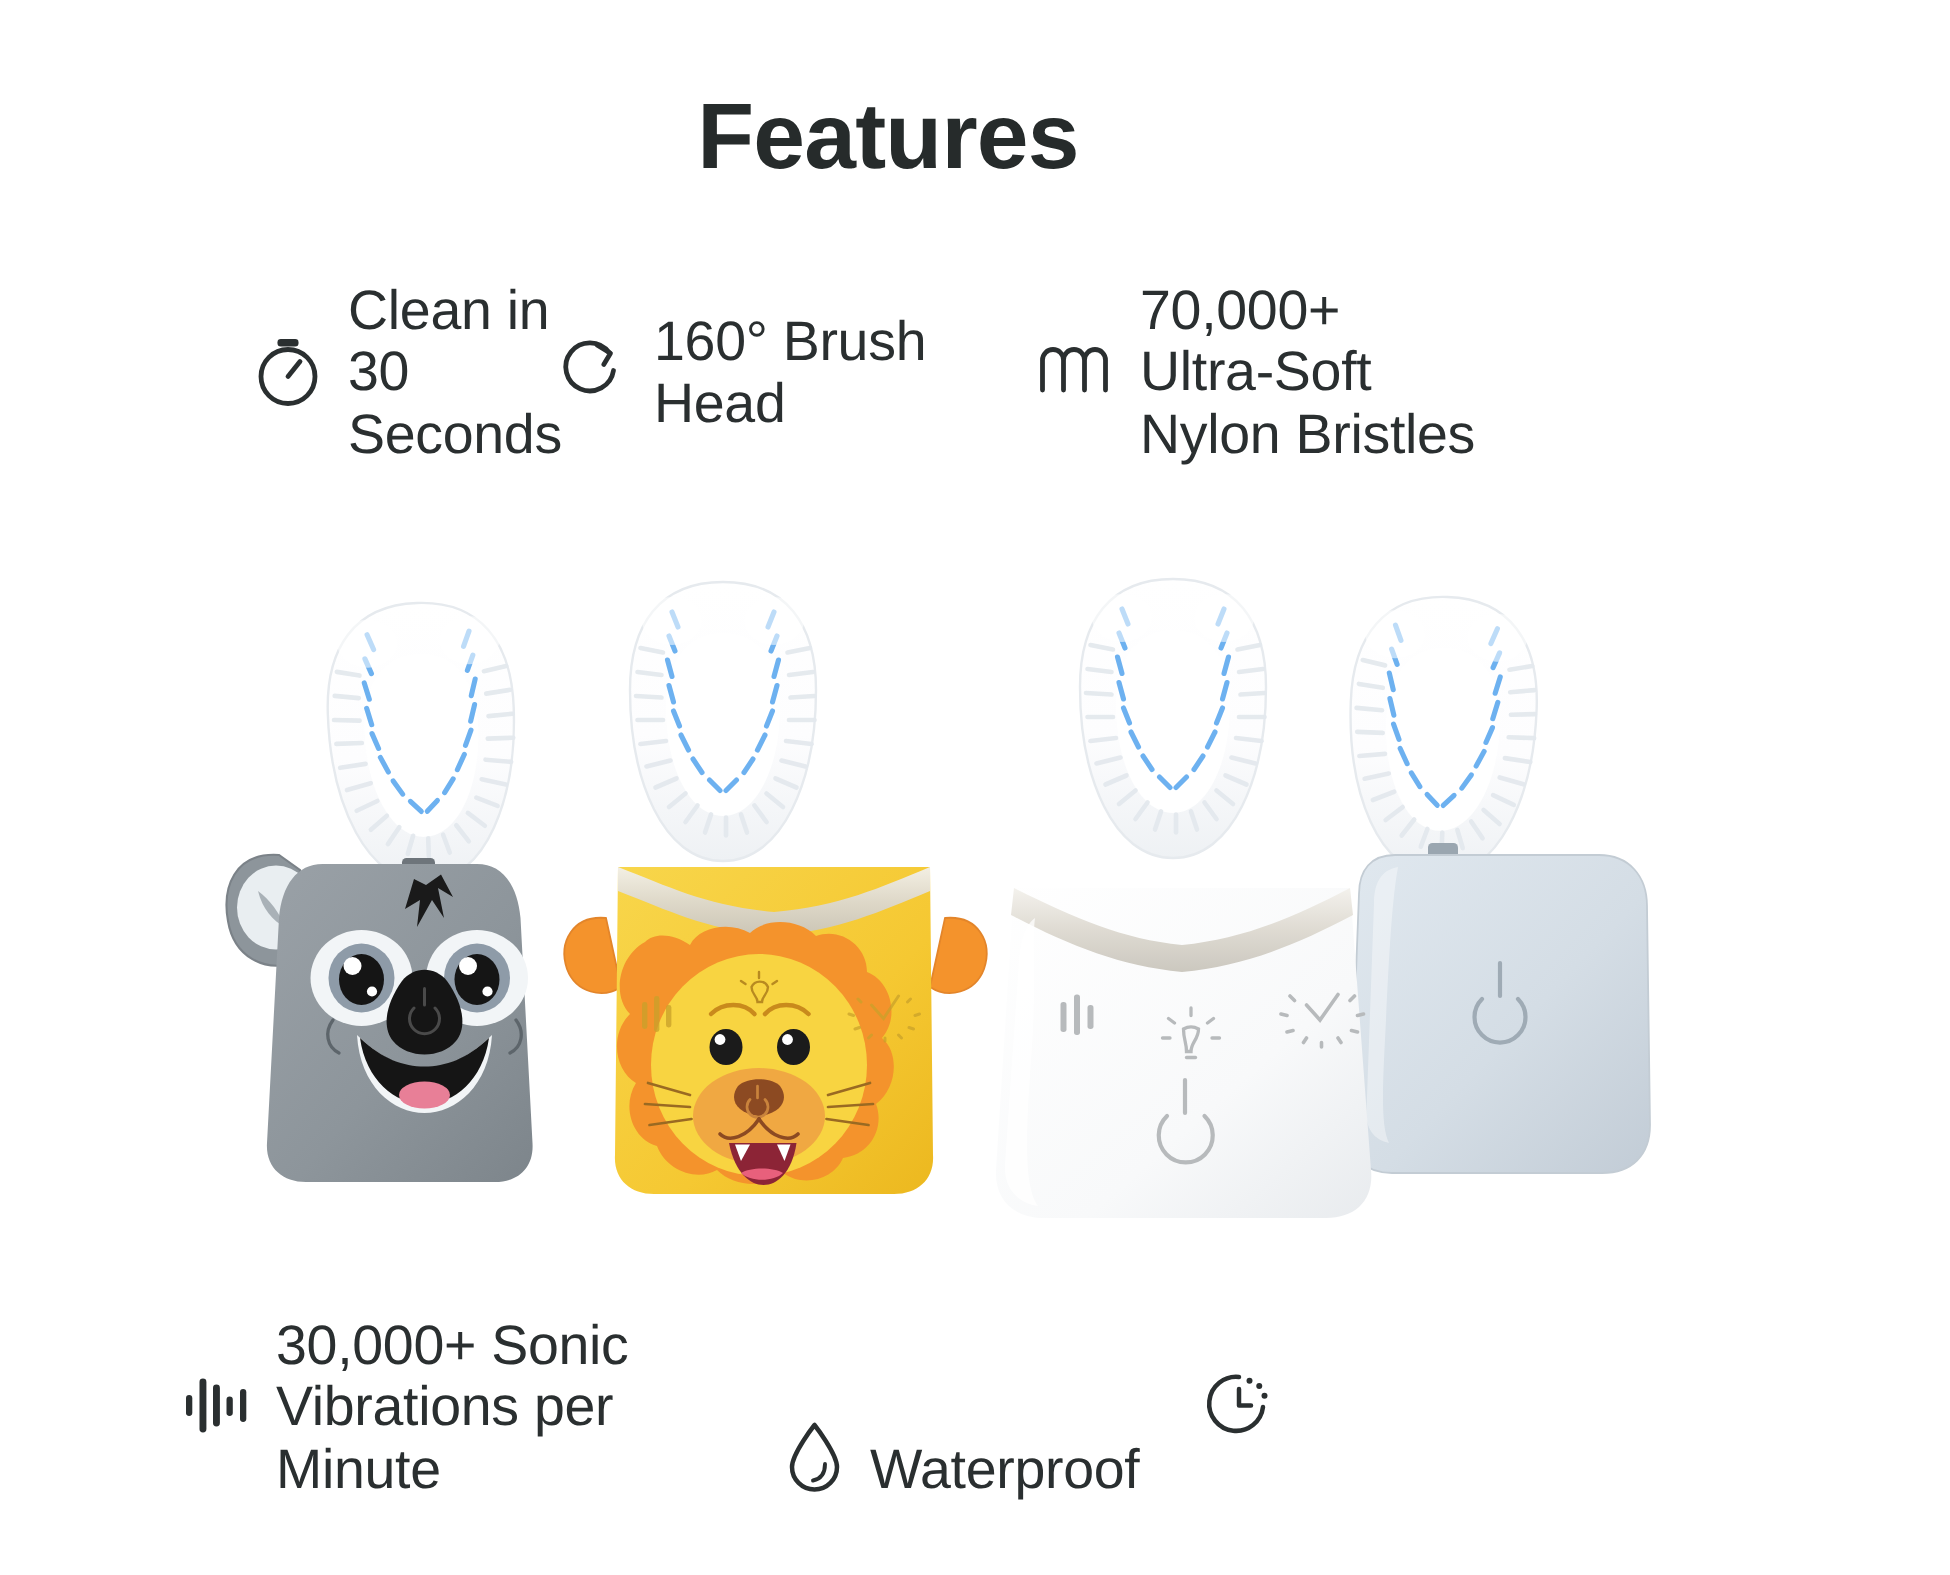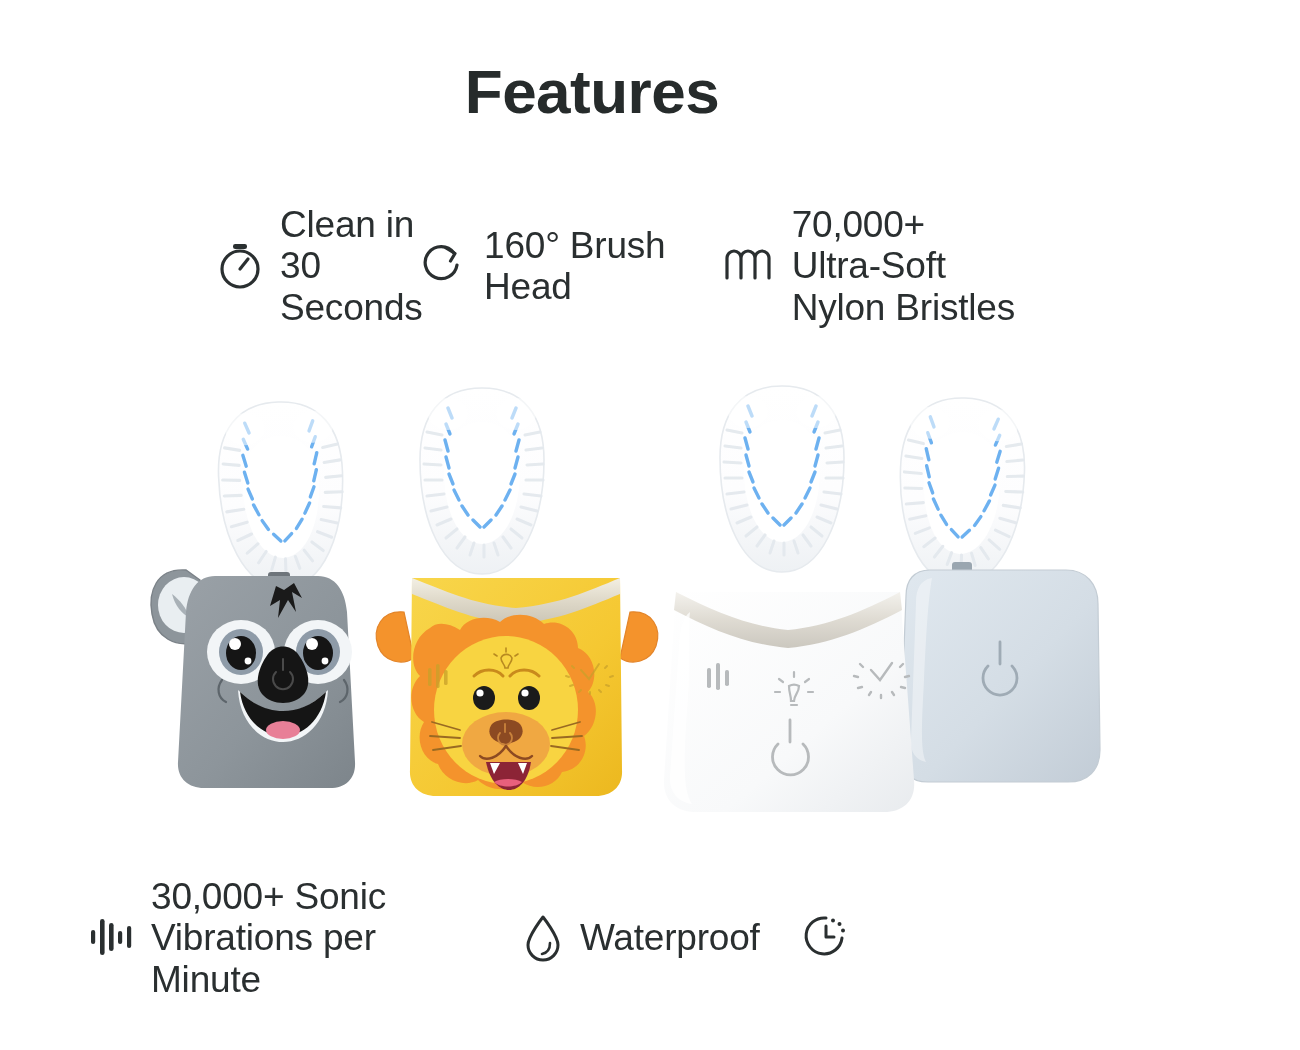--- a/index.html
+++ b/index.html
@@ -32,37 +32,37 @@
     line-height: 1.1;
   }
 
   
   .feature-row {
     position: absolute;
     left: 0;
     width: 1300px;
     display: flex;
   }
-  .feature-row.top    { top: 204px; padding-left: 48px; }
+  .feature-row.top    { top: 186px; }
   .feature-row.bottom { top: 876px; }
 
   .feature-col {
     display: flex;
     align-items: center;
     justify-content: flex-start;
   }
 
   
   .top .col-1 { width: 360px; padding-left: 168px; }
   .top .col-2 { width: 330px; padding-left: 14px; }
   .top .col-3 { width: 610px; padding-left: 0px; }
 
   
-  .bottom .col-1 { width: 500px; padding-left: 87px; }
-  .bottom .col-2 { width: 300px; padding-left: 22px; }
+  .bottom .col-1 { width: 500px; padding-left: 120px; }
+  .bottom .col-2 { width: 300px; padding-left: 22px; align-items: flex-end; }
   .bottom .col-3 { width: 500px; padding-left: 0px; }
 
   .feature-icon {
     flex: 0 0 auto;
     display: block;
     margin-right: 16px;
   }
 
   .feature-text {
     font-size: 37px;

